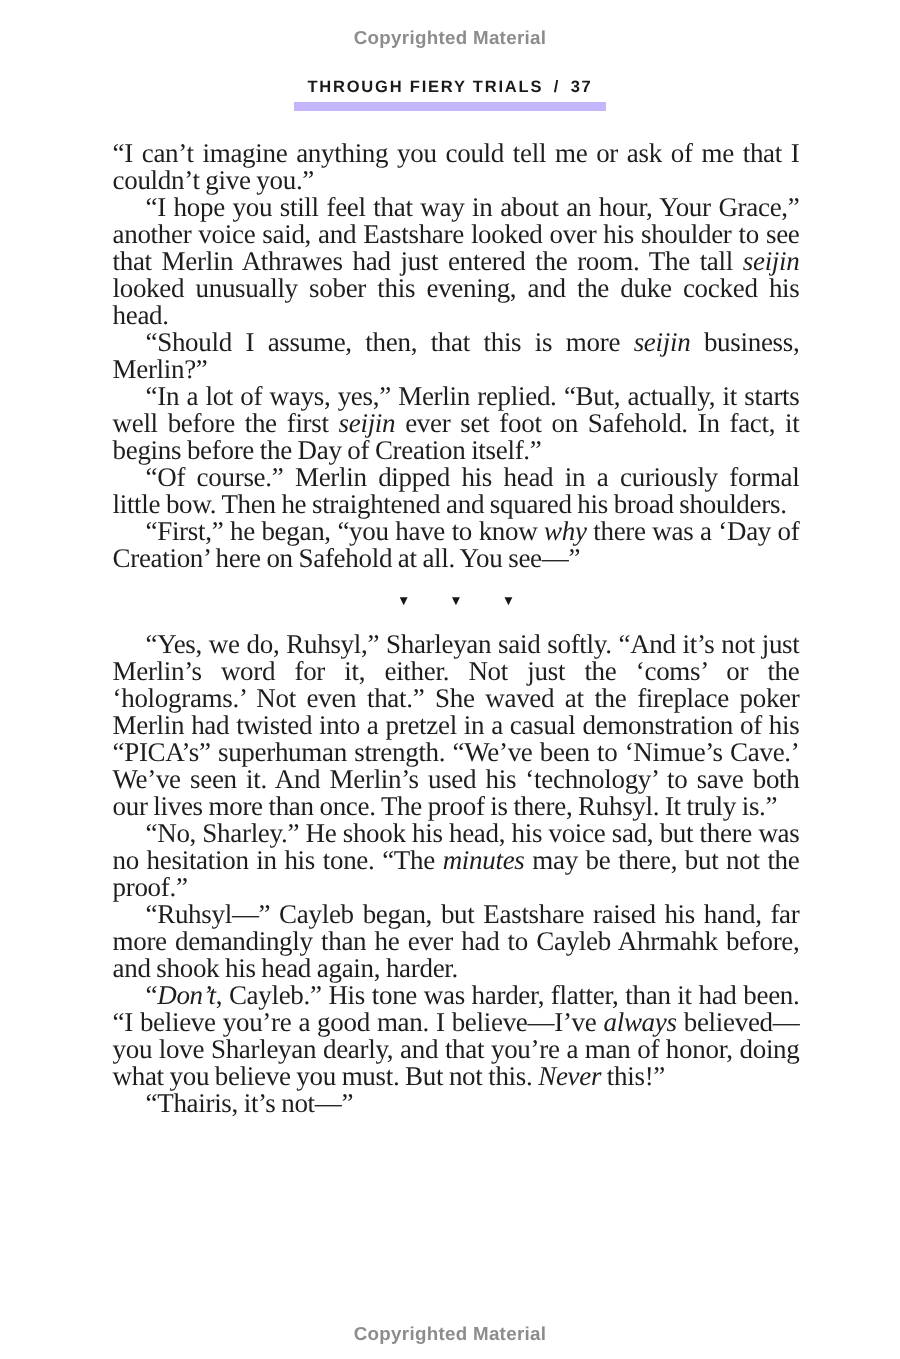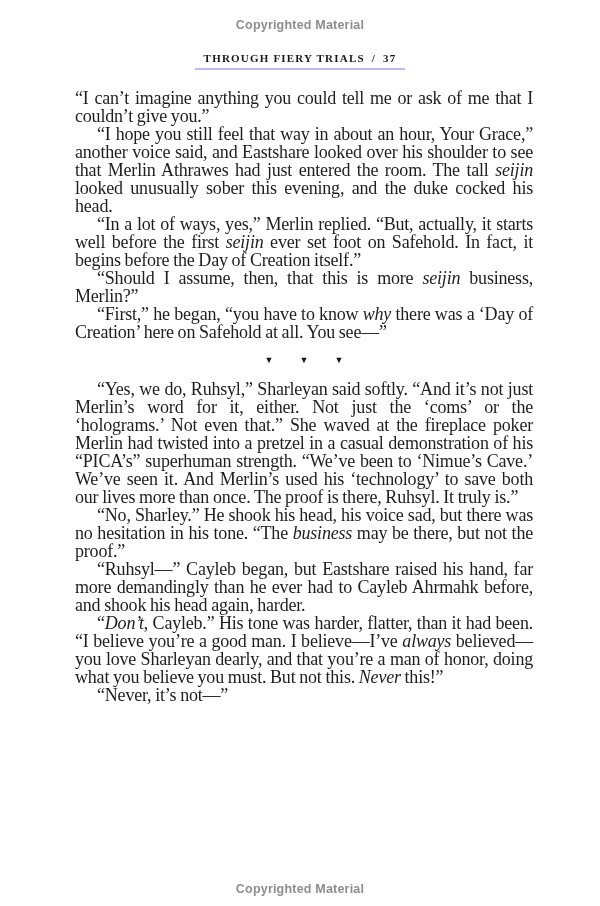--- a/index.html
+++ b/index.html
@@ -19,26 +19,26 @@
     font-weight: bold;
     font-size: 12.5px;
     color: #8d8d8d;
     letter-spacing: 0.2px;
   }
   .copyright.top { padding-top: 15px; }
   .copyright.bottom { position: absolute; left: 0; right: 0; bottom: 13px; }
   .running-head-wrap { text-align: center; margin-top: 16px; }
   .running-head {
     display: inline-block;
-    font-family: Liberation Serif, serif;
+    font-family: Liberation Sans, sans-serif;
     font-weight: bold;
     font-size: 11px;
     letter-spacing: 1.2px;
     color: #1a1a1a;
-    border-bottom: 2px solid #c4b5fd;
+    border-bottom: 6px solid #c4b5fd;
     padding: 0 9px 4px 9px;
     white-space: nowrap;
   }
   .running-head .sep { margin: 0 7px; }
   .body-text {
     width: 458px;
     margin: 19px 67px 0 75px;
   }
   p.para {
     margin: 0;
@@ -69,26 +69,27 @@
 
   <div class="running-head-wrap">
     <div class="running-head">
       <span>THROUGH FIERY TRIALS</span><span class="sep">/</span><span>37</span>
     </div>
   </div>
 
   <div class="body-text">
       <p class="para"><span>“I can’t imagine anything you could tell me or ask of me that I couldn’t give you.”</span></p>
       <p class="para indent"><span>“I hope you still feel that way in about an hour, Your Grace,” another voice said, and Eastshare looked over his shoulder to see that Merlin Athrawes had just entered the room. The tall </span><em>seijin</em><span> looked unusually sober this evening, and the duke cocked his head.</span></p>
+      <p class="para indent"><span>“Should I assume, then, that this is more </span><em>seijin</em><span> business, Merlin?”</span></p>
       <p class="para indent"><span>“In a lot of ways, yes,” Merlin replied. “But, actually, it starts well before the first </span><em>seijin</em><span> ever set foot on Safehold. In fact, it begins before the Day of Creation itself.”</span></p>
-      <p class="para indent"><span>“Should I assume, then, that this is more </span><em>seijin</em><span> business, Merlin?”</span></p>
+      <p class="para indent"><span>“Of course.” Merlin dipped his head in a curiously formal little bow. Then he straightened and squared his broad shoulders.</span></p>
       <p class="para indent"><span>“First,” he began, “you have to know </span><em>why</em><span> there was a ‘Day of Creation’ here on Safehold at all. You see—”</span></p>
       <div class="scene-break"><span class="tri">▼</span><span class="tri">▼</span><span class="tri">▼</span></div>
       <p class="para indent"><span>“Yes, we do, Ruhsyl,” Sharleyan said softly. “And it’s not just Merlin’s word for it, either. Not just the ‘coms’ or the ‘holograms.’ Not even that.” She waved at the fireplace poker Merlin had twisted into a pretzel in a casual demonstration of his “PICA’s” superhuman strength. “We’ve been to ‘Nimue’s Cave.’ We’ve seen it. And Merlin’s used his ‘technology’ to save both our lives more than once. The proof is there, Ruhsyl. It truly is.”</span></p>
-      <p class="para indent"><span>“No, Sharley.” He shook his head, his voice sad, but there was no hesitation in his tone. “The </span><em>business</em><span> may be there, but not the proof.”</span></p>
+      <p class="para indent"><span>“No, Sharley.” He shook his head, his voice sad, but there was no hesitation in his tone. “The </span><em>minutes</em><span> may be there, but not the proof.”</span></p>
       <p class="para indent"><span>“Ruhsyl—” Cayleb began, but Eastshare raised his hand, far more demandingly than he ever had to Cayleb Ahrmahk before, and shook his head again, harder.</span></p>
       <p class="para indent"><span>“</span><em>Don’t</em><span>, Cayleb.” His tone was harder, flatter, than it had been. “I believe you’re a good man. I believe—I’ve </span><em>always</em><span> believed—you love Sharleyan dearly, and that you’re a man of honor, doing what you believe you must. But not this. </span><em>Never</em><span> this!”</span></p>
-      <p class="para indent"><span>“Never, it’s not—”</span></p>
+      <p class="para indent"><span>“Thairis, it’s not—”</span></p>
     </div>
 
   <div class="copyright bottom">Copyrighted Material</div>
 
 </div>
 
 </body></html>

